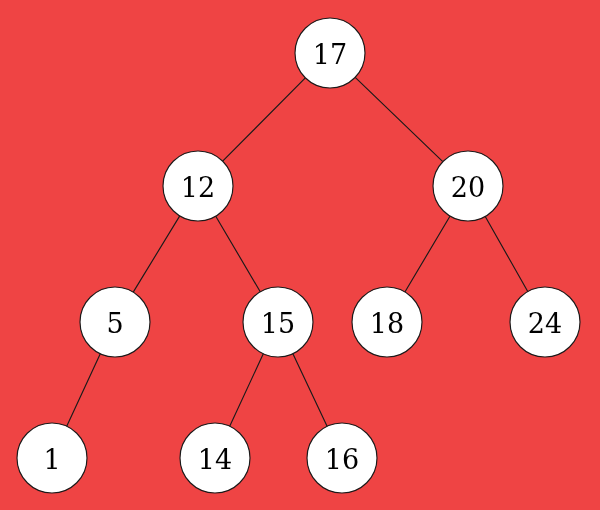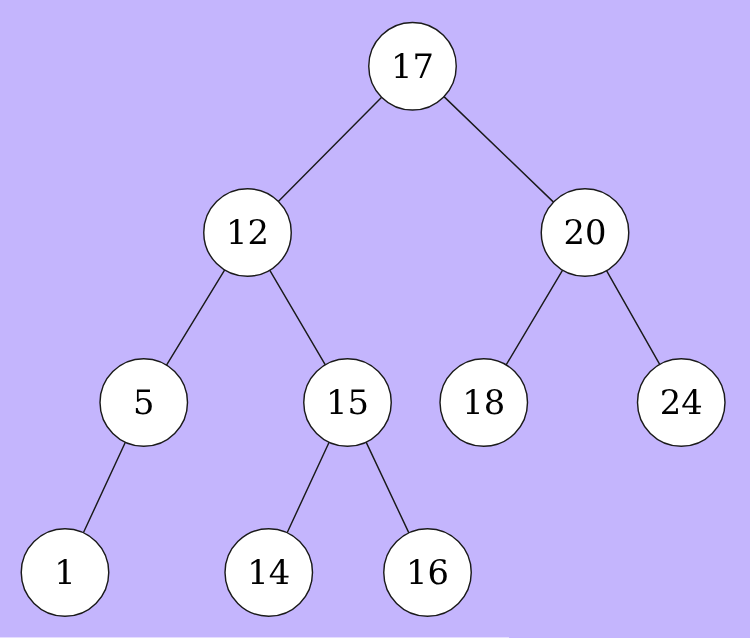--- a/index.html
+++ b/index.html
@@ -7,21 +7,21 @@
     padding: 0;
     background: #ffffff;
   }
   body {
     font-family: "DejaVu Serif", serif;
   }
   #tree-canvas {
     position: relative;
     width: 600px;
     height: 510px;
-    background: #c4b5fd;
+    background: #ef4444;
     overflow: hidden;
   }
   #tree-svg {
     position: absolute;
     top: 0;
     left: 0;
     width: 600px;
     height: 510px;
     display: block;
   }

